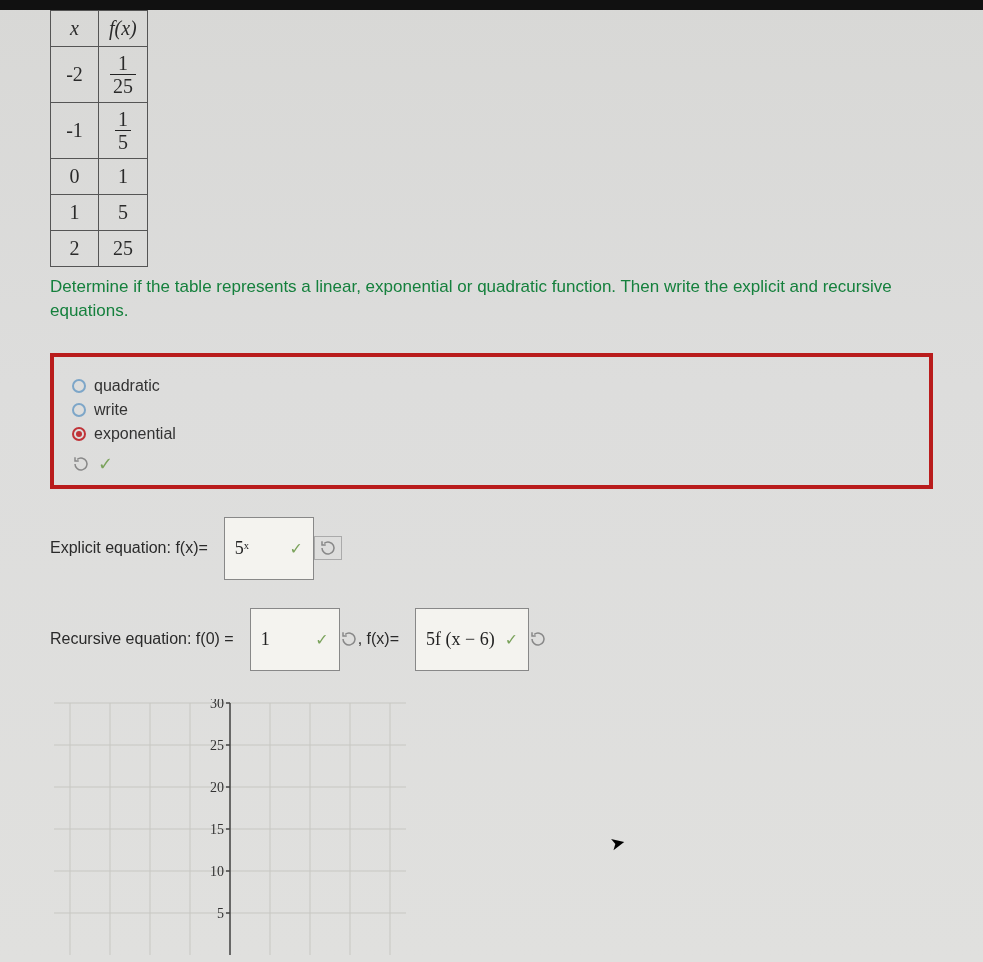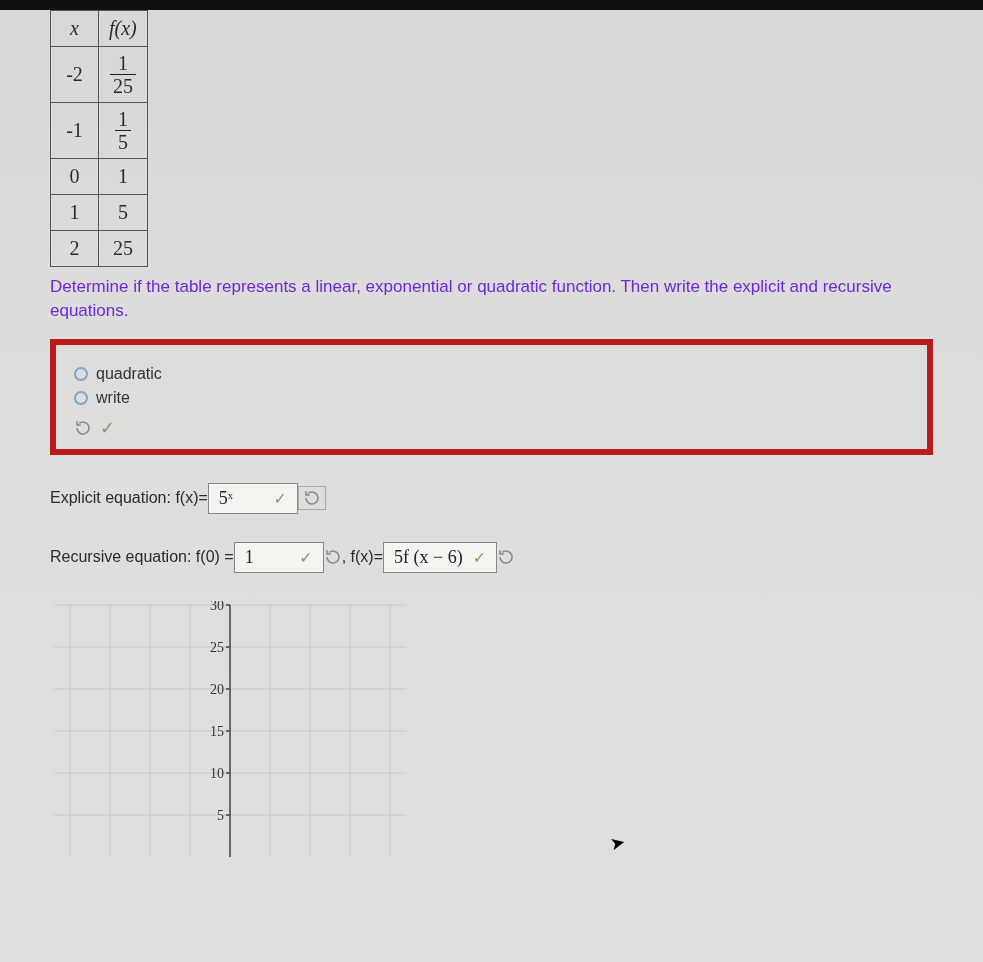--- a/index.html
+++ b/index.html
@@ -41,27 +41,27 @@
   .frac {
     display: inline-block;
     text-align: center;
     line-height: 1;
     vertical-align: middle;
   }
   .frac .num { display: block; padding: 0 3px 1px; }
   .frac .den { display: block; border-top: 1px solid #222; padding: 1px 3px 0; }
   .prompt {
     font-size: 17px;
-    color: #6d28d9;
-    margin: 8px 0 16px 0;
+    color: #15803d;
+    margin: 8px 0 30px 0;
     line-height: 1.4;
   }
   
   .radiobox {
-    border: 6px solid #b91c1c;
+    border: 4px solid #b91c1c;
     padding: 14px 18px 10px 18px;
     background: rgba(255,255,255,0.02);
   }
   .radio-row {
     display: flex;
     align-items: center;
     gap: 8px;
     margin: 6px 0;
     font-size: 16px;
     color: #333;
@@ -98,28 +98,29 @@
   
   .eqline {
     margin-top: 28px;
     display: flex;
     align-items: center;
     font-size: 16px;
   }
   .ansbox {
     border: 1px solid #888;
     background: #f4f3ef;
-    padding: 4px 10px;
+    padding: 20px 10px;
     min-width: 90px;
     display: inline-flex;
     align-items: center;
     justify-content: space-between;
     gap: 10px;
     font-family: "Times New Roman", serif;
     font-size: 18px;
+    margin-left: 16px;
   }
   .ansbox .val { color:#222; }
   .ansbox .chk { color:#7aa25b; font-size:16px; }
   .retrybox {
     border: 1px solid #aaa;
     padding: 2px 4px;
     display:inline-flex;
     align-items:center;
   }
   
@@ -180,20 +181,24 @@
   <div class="prompt">Determine if the table represents a linear, exponential or quadratic function. Then write the explicit and recursive equations.</div>
 
   <div class="radiobox">
     <div class="radio-row">
       <span class="radio"></span>
       <span>quadratic</span>
     </div>
     <div class="radio-row">
       <span class="radio"></span>
       <span>write</span>
+    </div>
+    <div class="radio-row">
+      <span class="radio sel"></span>
+      <span>exponential</span>
     </div>
     <div class="feedback">
       <svg class="retry-icon" viewBox="0 0 24 24">
         <path fill="none" stroke="#888" stroke-width="2" d="M4 12a8 8 0 1 0 3-6.2M4 3v5h5"></path>
       </svg>
       <span class="check">✓</span>
     </div>
   </div>
 
   <div class="eqline">

